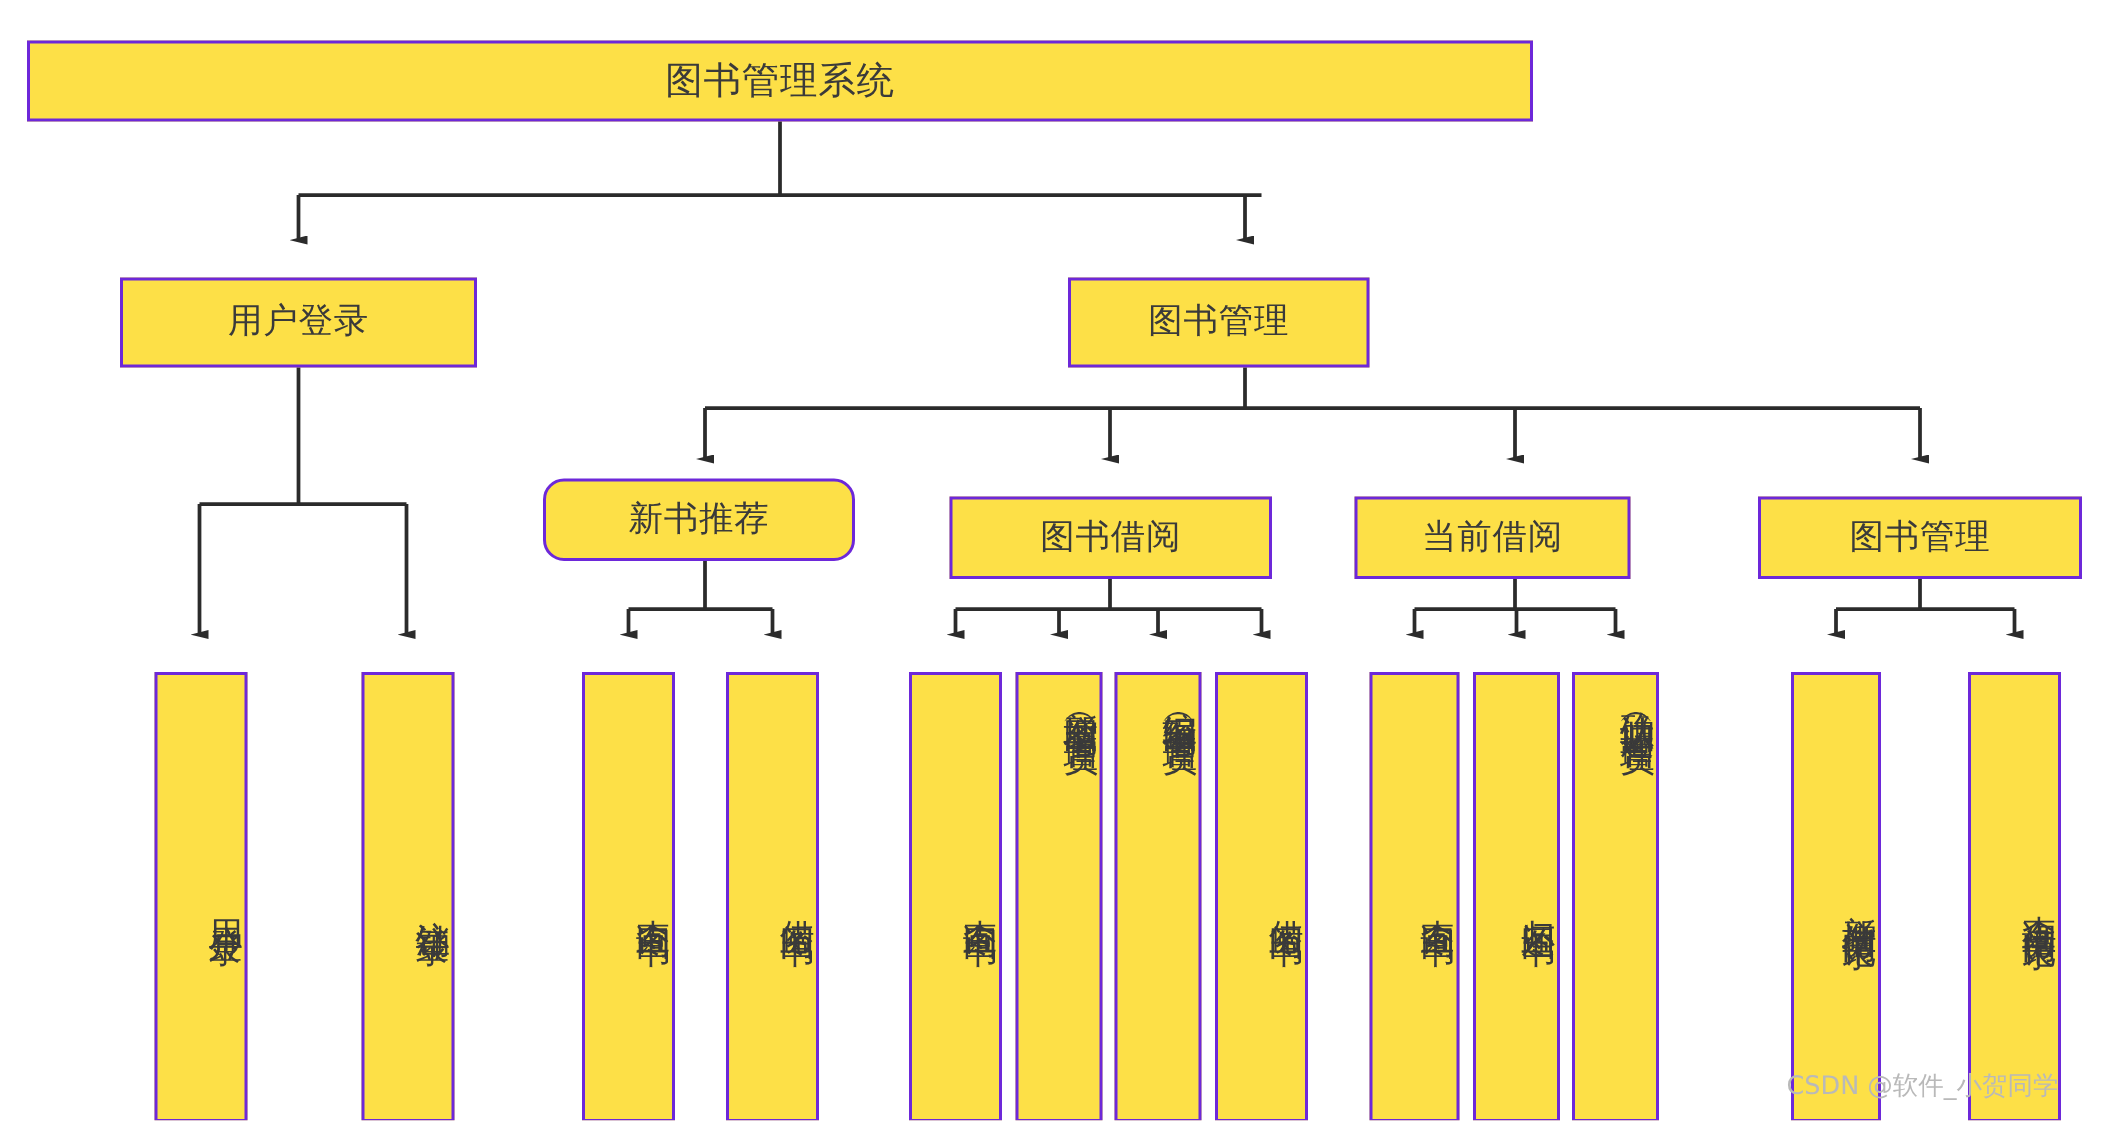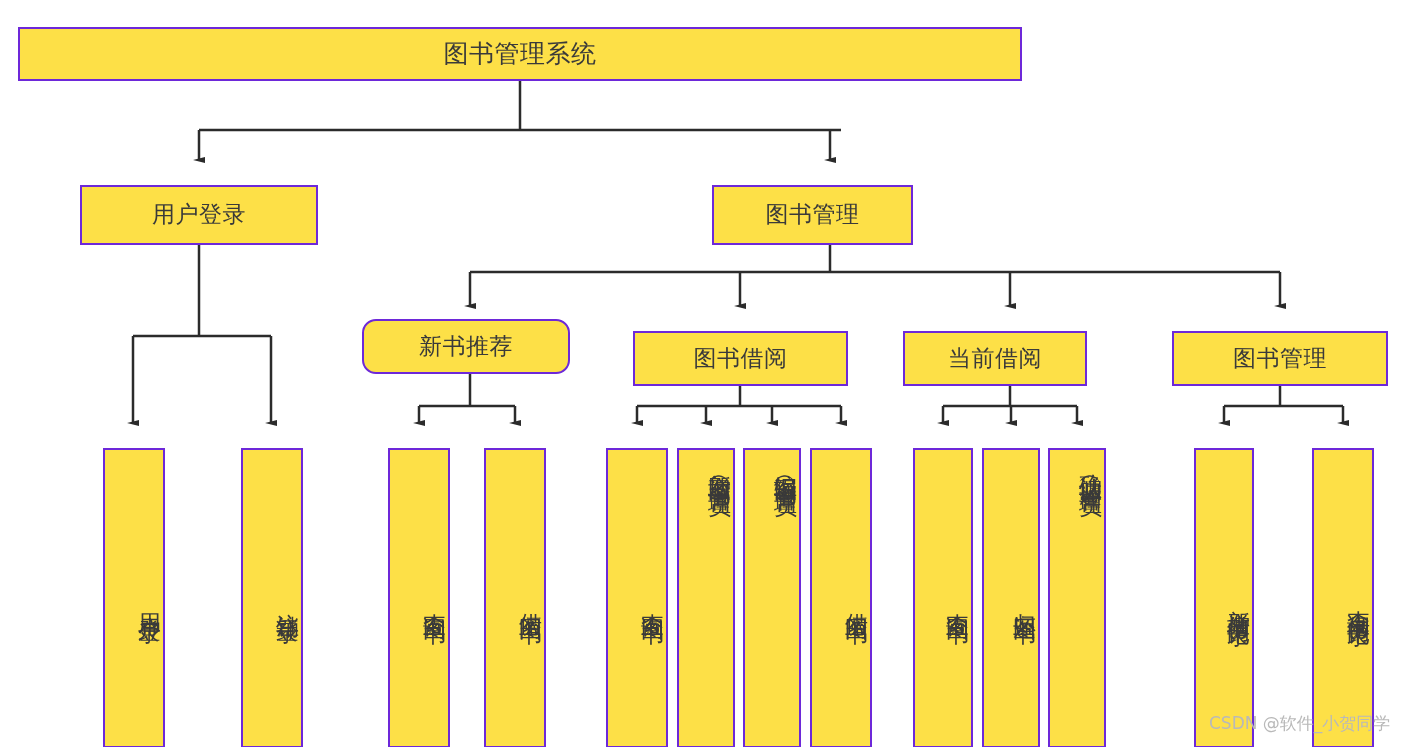--- a/index.html
+++ b/index.html
@@ -63,21 +63,20 @@
   }
   .watermark {
     position: absolute;
     left: 1191px;
     top: 712px;
     font-size: 17px;
     color: #b9b9b9;
     font-family: "DejaVu Sans", "Liberation Sans", sans-serif;
     white-space: nowrap;
     user-select: none;
-    margin-left: 18px;
   }
 </style>
 </head>
 <body>
 
 <div id="diagram-root">
 
   <svg id="diagram-svg" viewBox="0 0 1405 747" xmlns="http://www.w3.org/2000/svg">
     <defs>
       <marker id="arrow" markerWidth="10" markerHeight="12" refX="3" refY="6" orient="auto" markerUnits="userSpaceOnUse">

